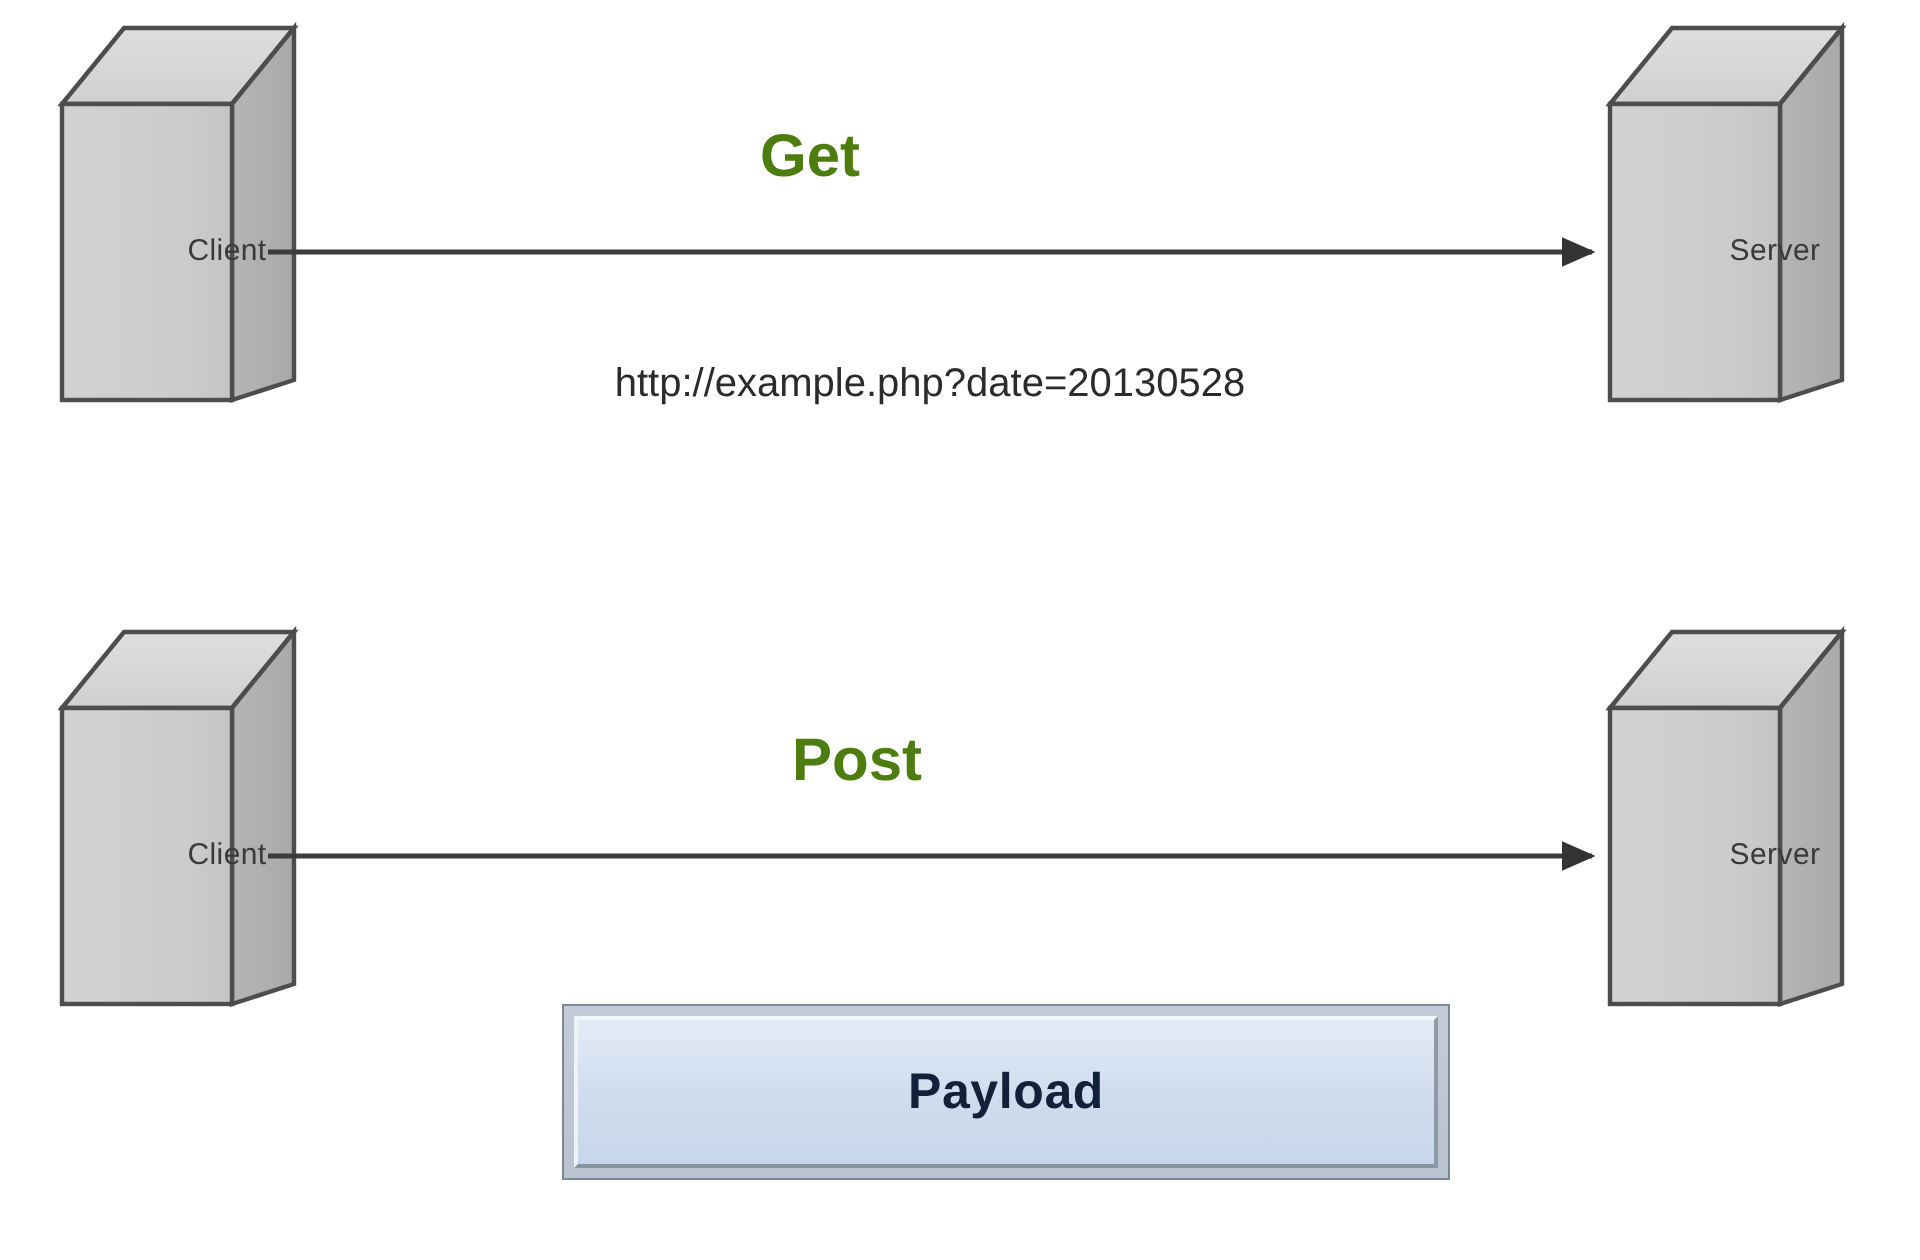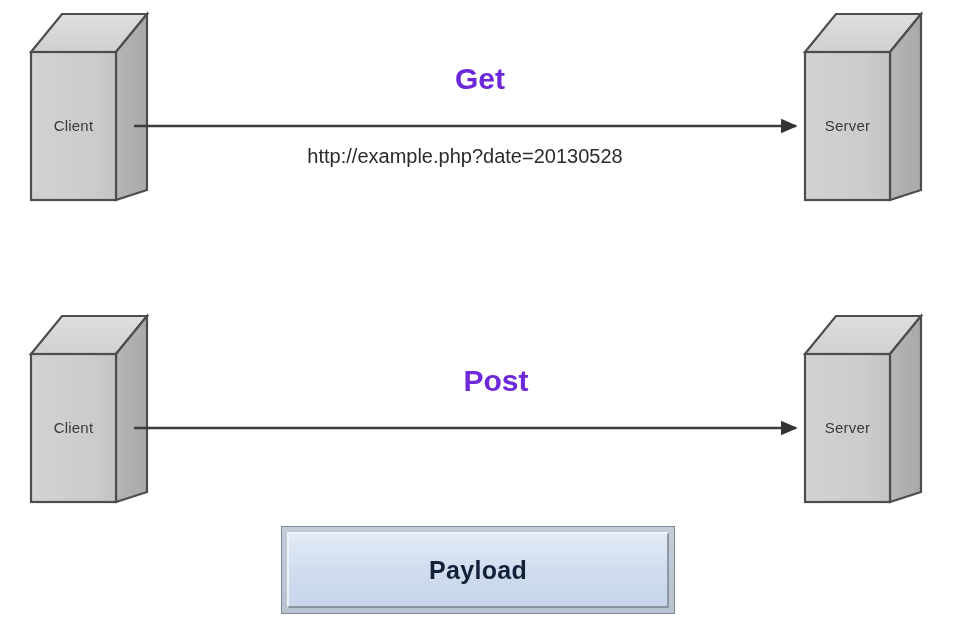--- a/index.html
+++ b/index.html
@@ -27,43 +27,45 @@
     height: 630px;
   }
   .node-label {
     position: absolute;
     font-family: "Liberation Sans", sans-serif;
     font-size: 15px;
     color: #3a3a3a;
     letter-spacing: 0.2px;
     white-space: nowrap;
     text-align: center;
+    margin-left: 40px;
   }
   .method-label {
     position: absolute;
     font-family: "Liberation Sans", sans-serif;
     font-size: 30px;
     font-weight: bold;
-    color: #6d28d9;
+    color: #4d7c0f;
     white-space: nowrap;
-    text-align: center;
+    text-align: left;
   }
   .url-label {
     position: absolute;
     font-family: "Liberation Sans", sans-serif;
     font-size: 20px;
     color: #2b2b2b;
     white-space: nowrap;
     text-align: center;
+    margin-top: 36px;
   }
   .payload-box {
     position: absolute;
     left: 281px;
-    top: 526px;
-    width: 394px;
+    top: 502px;
+    width: 444px;
     height: 88px;
     box-sizing: border-box;
     background: linear-gradient(180deg, #c3ccd8 0%, #b9c3d0 100%);
     border: 1px solid #7e8794;
     padding: 5px;
   }
   .payload-inner {
     width: 100%;
     height: 100%;
     box-sizing: border-box;

